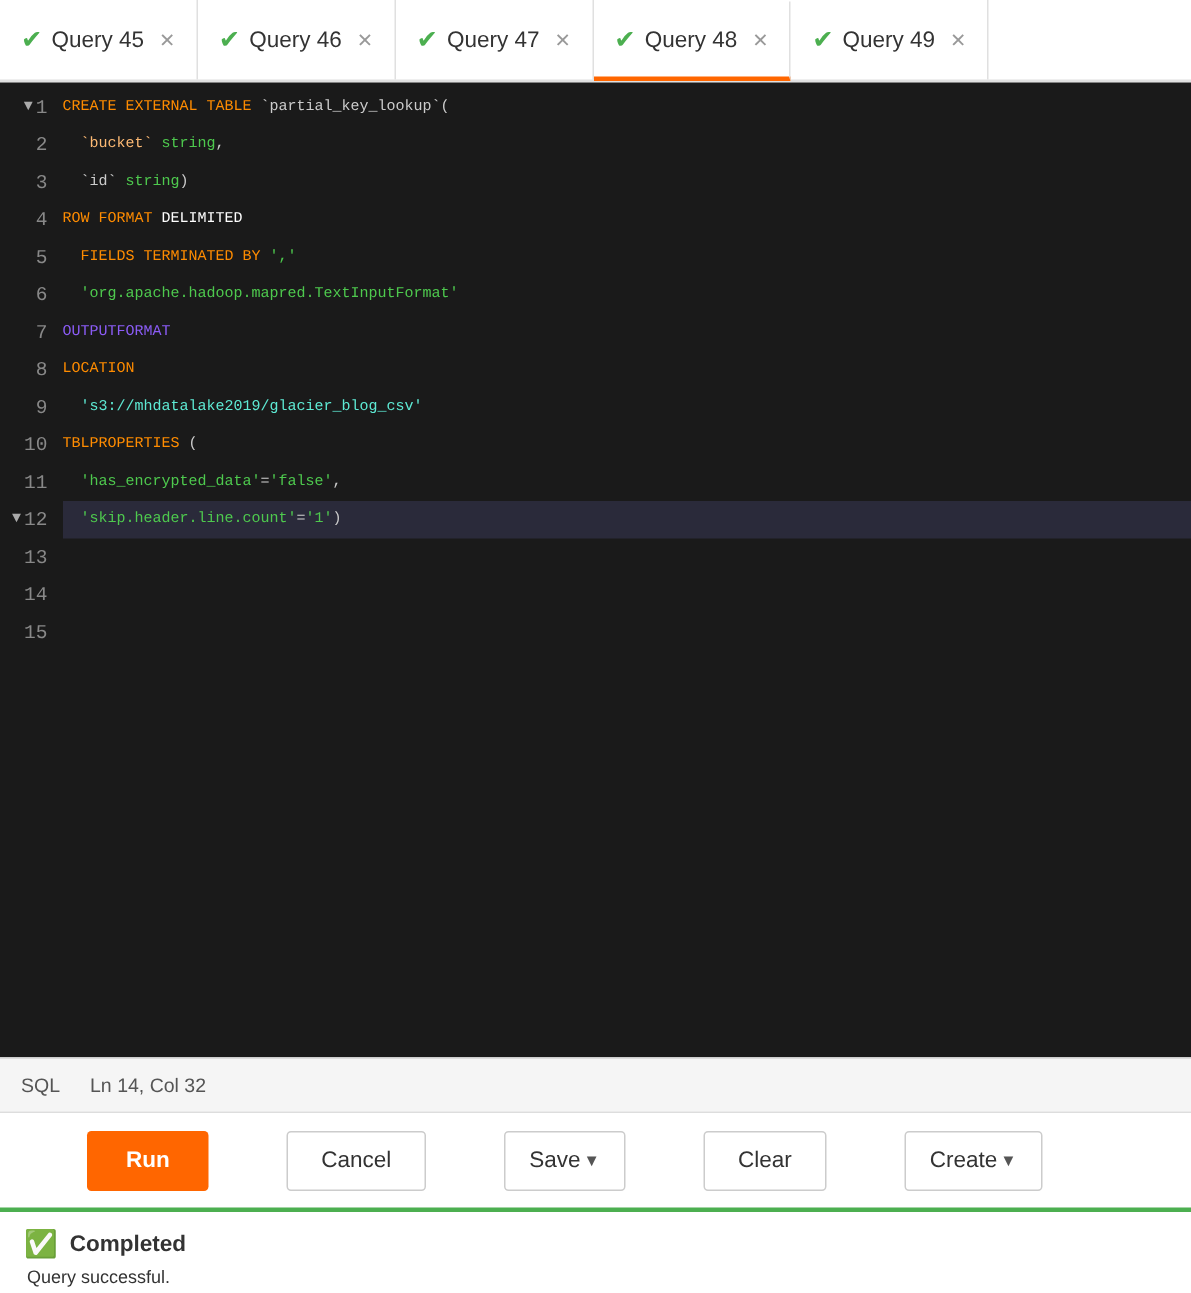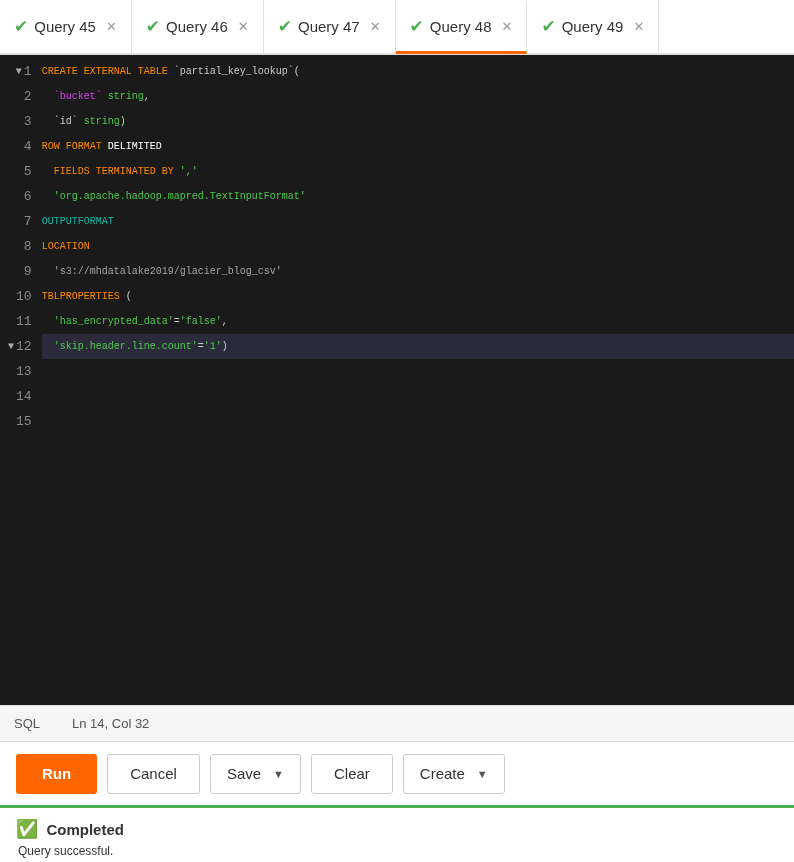--- a/index.html
+++ b/index.html
@@ -106,21 +106,21 @@
     }
 
     
     .status-bar {
       background: #f5f5f5;
       border-top: 1px solid #ddd;
       height: 36px;
       display: flex;
       align-items: center;
       padding: 0 14px;
-      gap: 32px;
+      gap: 20px;
       font-family: Arial, sans-serif;
       font-size: 13px;
       color: #555;
       flex-shrink: 0;
     }
 
     
     .toolbar {
       background: #ffffff;
       border-top: 1px solid #ddd;
@@ -134,32 +134,33 @@
     .btn {
       height: 40px;
       border-radius: 3px;
       font-family: Arial, sans-serif;
       font-size: 15px;
       cursor: pointer;
       border: 1px solid #ccc;
       background: #fff;
       color: #333;
       padding: 0 22px;
+      margin-left: 42px;
     }
     .btn-run {
       background: #ff6600;
       color: #fff;
       border: none;
       font-weight: bold;
       padding: 0 26px;
     }
     .btn-save, .btn-create {
       display: flex;
       align-items: center;
-      gap: 12px;
+      gap: 2px;
       padding: 0 16px;
     }
     .btn-save .arrow, .btn-create .arrow {
       font-size: 11px;
       color: #555;
     }
 
     
     .completed-bar {
       background: #fff;
@@ -265,28 +266,28 @@
         </div>
         <div class="line-number">
           <span>14</span>
         </div>
         <div class="line-number">
           <span>15</span>
         </div>
       </div>
     <div class="code-lines">
     <div class="code-line"><span style="color: rgb(255, 140, 0);">CREATE EXTERNAL TABLE </span><span style="color: rgb(204, 204, 204);">`partial_key_lookup`(</span></div>
-        <div class="code-line"><span style="color: #d946ef;">  `bucket` </span><span style="color: rgb(78, 201, 78);">string</span><span style="color: rgb(204, 204, 204);">,</span></div>
+        <div class="code-line"><span style="color: #fdba74;">  `bucket` </span><span style="color: rgb(78, 201, 78);">string</span><span style="color: rgb(204, 204, 204);">,</span></div>
         <div class="code-line"><span style="color: rgb(204, 204, 204);">  `id` </span><span style="color: rgb(78, 201, 78);">string</span><span style="color: rgb(204, 204, 204);">)</span></div>
         <div class="code-line"><span style="color: rgb(255, 140, 0);">ROW FORMAT </span><span style="color: rgb(255, 255, 255);">DELIMITED</span></div>
         <div class="code-line"><span style="color: rgb(255, 140, 0);">  FIELDS TERMINATED BY </span><span style="color: rgb(78, 201, 78);">','</span></div>
         <div class="code-line"><span style="color: rgb(78, 201, 78);">  'org.apache.hadoop.mapred.TextInputFormat'</span></div>
-        <div class="code-line"><span style="color: #14b8a6;">OUTPUTFORMAT</span></div>
+        <div class="code-line"><span style="color: #8b5cf6;">OUTPUTFORMAT</span></div>
         <div class="code-line"><span style="color: rgb(255, 140, 0);">LOCATION</span></div>
-        <div class="code-line"><span style="color: #a3a3a3; text-align: center;">  's3://mhdatalake2019/glacier_blog_csv'</span></div>
+        <div class="code-line"><span style="color: #5eead4; text-align: center;">  's3://mhdatalake2019/glacier_blog_csv'</span></div>
         <div class="code-line"><span style="color: rgb(255, 140, 0);">TBLPROPERTIES </span><span style="color: rgb(204, 204, 204);">(</span></div>
         <div class="code-line"><span style="color: rgb(78, 201, 78);">  'has_encrypted_data'</span><span style="color: rgb(204, 204, 204);">=</span><span style="color: rgb(78, 201, 78);">'false'</span><span style="color: rgb(204, 204, 204);">,</span></div>
         <div class="code-line highlighted"><span style="color: rgb(78, 201, 78);">  'skip.header.line.count'</span><span style="color: rgb(204, 204, 204);">=</span><span style="color: rgb(78, 201, 78);">'1'</span><span style="color: rgb(204, 204, 204);">)</span></div>
         <div class="code-line"></div>
       </div>
   </div>
 </div>
 
 <div class="status-bar">
   <span>SQL</span>

